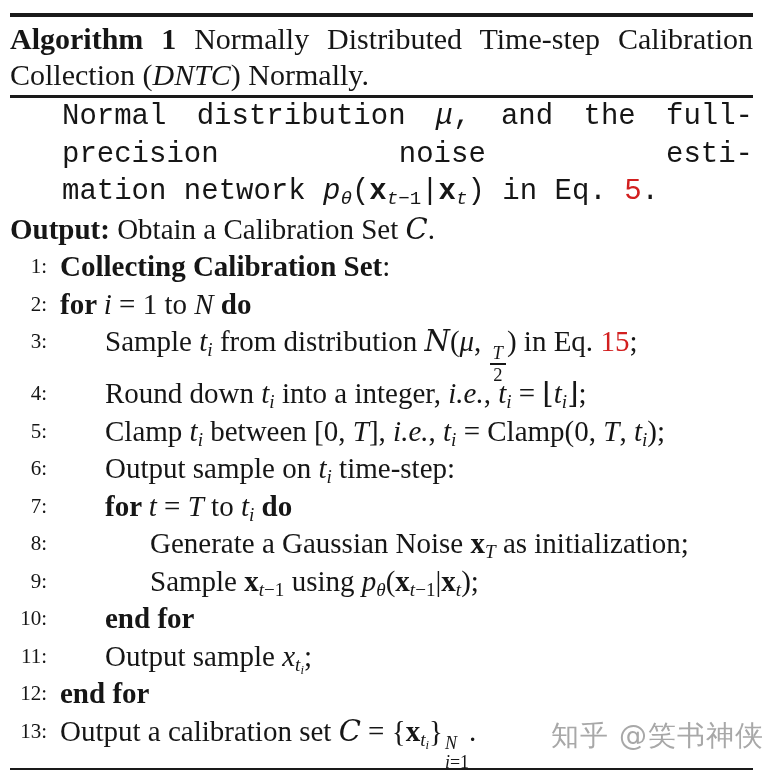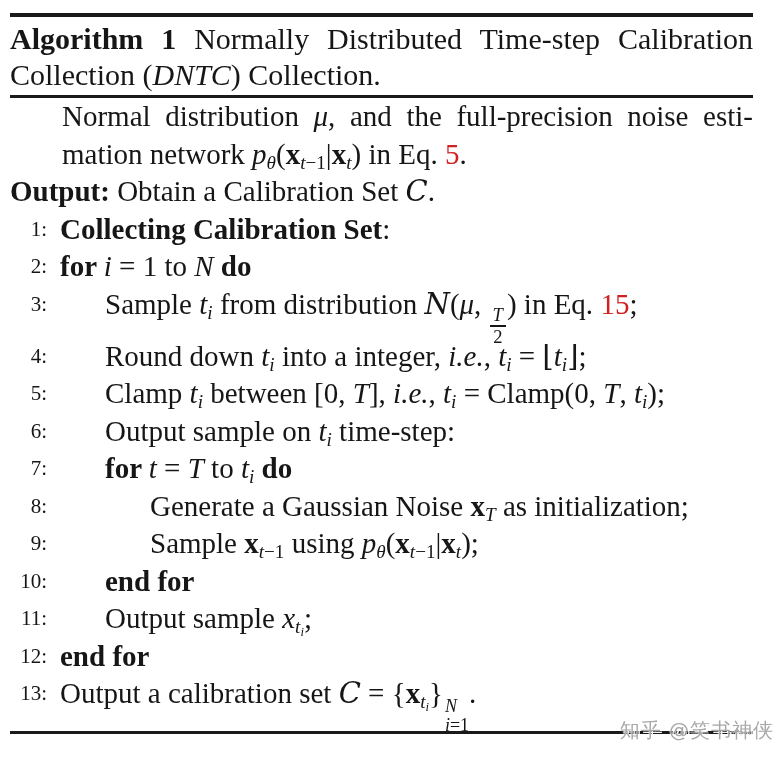--- a/index.html
+++ b/index.html
@@ -18,21 +18,21 @@
     overflow:hidden;
   }
   .rule{background:var(--rule);}
   .rule-top{height:4px;}
   .rule-mid{height:3px;margin-top:2px;}
   .rule-bot{height:3px;margin-top:4px;}
   .titleblock{margin-top:4px;}
   .titleline{line-height:36px;font-size:30px;}
   .just{text-align:justify;text-align-last:justify;}
   .ioline{line-height:37.5px;}
-  .hang{padding-left:52px;}
+  .hang{padding-left:52px;font-family:Liberation Mono, monospace;}
   .steps{}
   .step{display:flex;line-height:37.5px;}
   .lnum{flex:0 0 37px;text-align:right;font-size:21px;line-height:37.5px;}
   .lcontent{white-space:nowrap;}
   .ind0{padding-left:13px;}
   .ind1{padding-left:58px;}
   .ind2{padding-left:103px;}
   .sb{font-weight:bold;}
   .si{font-style:italic;}
   .sr{color:var(--red);}
@@ -42,36 +42,36 @@
     display:inline-flex;flex-direction:column;align-items:center;justify-content:center;
     vertical-align:-0.42em;font-size:0.64em;line-height:1.08;height:1.25em;margin:0 1px;
   }
   .frac .num{border-bottom:2px solid currentColor;padding:0 3px 0px;font-style:normal;}
   .frac .den{padding-top:0px;}
   .stack{
     display:inline-flex;flex-direction:column;align-items:flex-start;justify-content:center;
     vertical-align:-0.45em;font-size:0.62em;line-height:1.08;height:1.2em;margin-left:2px;
   }
   .watermark{
-    position:absolute;right:6px;top:717px;
-    font-size:20px;letter-spacing:1px;
+    position:absolute;right:16px;top:717px;
+    font-size:28px;letter-spacing:1px;
     color:var(--wm);
     text-shadow:2px 2px 0 rgba(255,255,255,0.95), -1px -1px 0 rgba(255,255,255,0.6);
     font-family:"DejaVu Sans","Liberation Sans",sans-serif;
   }
 </style>
 </head>
 <body>
 
 <div class="algo">
   <div class="rule rule-top"></div>
 
   <div class="titleblock">
     <div class="titleline just"><span class="sb">Algorithm 1</span><span> Normally Distributed Time-step Calibration</span></div>
-    <div class="titleline"><span>Collection (</span><span class="si">DNTC</span><span>) Collection.</span></div>
+    <div class="titleline"><span>Collection (</span><span class="si">DNTC</span><span>) Normally.</span></div>
   </div>
 
   <div class="rule rule-mid"></div>
 
   <div class="ioblock">
     <div class="ioline hang just"><span>Normal distribution </span><span class="si">μ</span><span>, and the full-precision noise esti-</span></div>
     <div class="ioline hang"><span>mation network </span><span class="si">p</span><sub class="msub"><span class="si">θ</span></sub><span>(</span><span class="sb">x</span><sub class="msub"><span class="si">t</span><span>−1</span></sub><span>|</span><span class="sb">x</span><sub class="msub"><span class="si">t</span></sub><span>) in Eq. </span><span class="sr">5</span><span>.</span></div>
     <div class="ioline"><span class="sb">Output:</span><span> Obtain a Calibration Set </span><span class="scal">C</span><span>.</span></div>
   </div>
 

